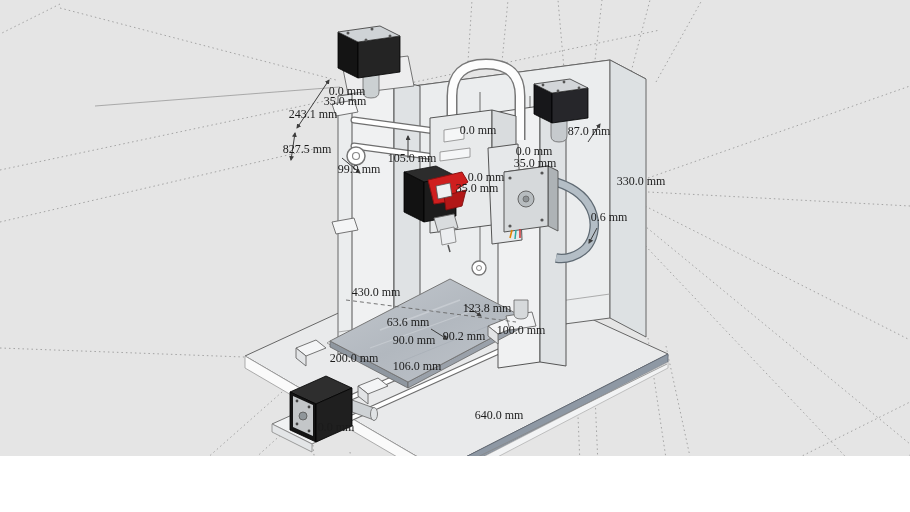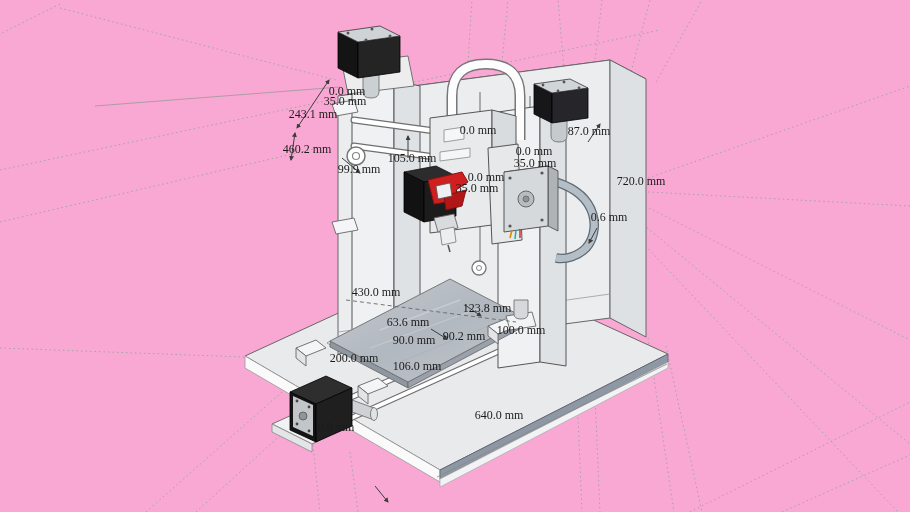--- a/index.html
+++ b/index.html
@@ -1,16 +1,16 @@
 <!DOCTYPE html>
 <html><head>
 <meta charset="utf-8">
 <style>
   html,body{margin:0;padding:0;background:#ffffff;}
-  #viewport{position:relative;width:910px;height:512px;background:#f9a8d4;overflow:hidden;
+  #viewport{position:relative;width:910px;height:456px;background:#e5e5e5;overflow:hidden;
             font-family:"Liberation Serif","DejaVu Serif",serif;}
   #viewport svg{position:absolute;left:0;top:0;}
   .dim{position:absolute;transform:translate(-50%,-50%);
        font:12px "Liberation Serif","DejaVu Serif",serif;color:#1b1b1b;white-space:nowrap;}
 </style>
 </head>
 <body>
 
 <div id="viewport">
 
@@ -223,30 +223,30 @@
     <line x1="431" y1="329" x2="447" y2="339" marker-end="url(#arr)"></line>
     <line x1="375" y1="486" x2="388" y2="502" marker-end="url(#arr)"></line>
     <line x1="437" y1="477" x2="667" y2="364" stroke="#888" stroke-width="0.8"></line>
     <line x1="346" y1="300" x2="516" y2="322" stroke="#666" stroke-width="0.9" stroke-dasharray="4 3"></line>
   </g>
 </svg>
 
   <span class="dim" style="left:347px;top:91px">0.0 mm</span>
   <span class="dim" style="left:345px;top:101px">35.0 mm</span>
   <span class="dim" style="left:313px;top:114px">243.1 mm</span>
-  <span class="dim" style="left:307px;top:149px">460.2 mm</span>
+  <span class="dim" style="left:307px;top:149px">827.5 mm</span>
   <span class="dim" style="left:359px;top:169px">99.9 mm</span>
   <span class="dim" style="left:412px;top:158px">105.0 mm</span>
   <span class="dim" style="left:478px;top:130px">0.0 mm</span>
   <span class="dim" style="left:589px;top:131px">87.0 mm</span>
   <span class="dim" style="left:534px;top:151px">0.0 mm</span>
   <span class="dim" style="left:535px;top:163px">35.0 mm</span>
   <span class="dim" style="left:486px;top:177px">0.0 mm</span>
   <span class="dim" style="left:477px;top:188px">35.0 mm</span>
-  <span class="dim" style="left:641px;top:181px">720.0 mm</span>
+  <span class="dim" style="left:641px;top:181px">330.0 mm</span>
   <span class="dim" style="left:609px;top:217px">0.6 mm</span>
   <span class="dim" style="left:376px;top:292px">430.0 mm</span>
   <span class="dim" style="left:487px;top:308px">123.8 mm</span>
   <span class="dim" style="left:408px;top:322px">63.6 mm</span>
   <span class="dim" style="left:414px;top:340px">90.0 mm</span>
   <span class="dim" style="left:464px;top:336px">90.2 mm</span>
   <span class="dim" style="left:521px;top:330px">100.0 mm</span>
   <span class="dim" style="left:354px;top:358px">200.0 mm</span>
   <span class="dim" style="left:417px;top:366px">106.0 mm</span>
   <span class="dim" style="left:336px;top:427px">0.0 mm</span>

